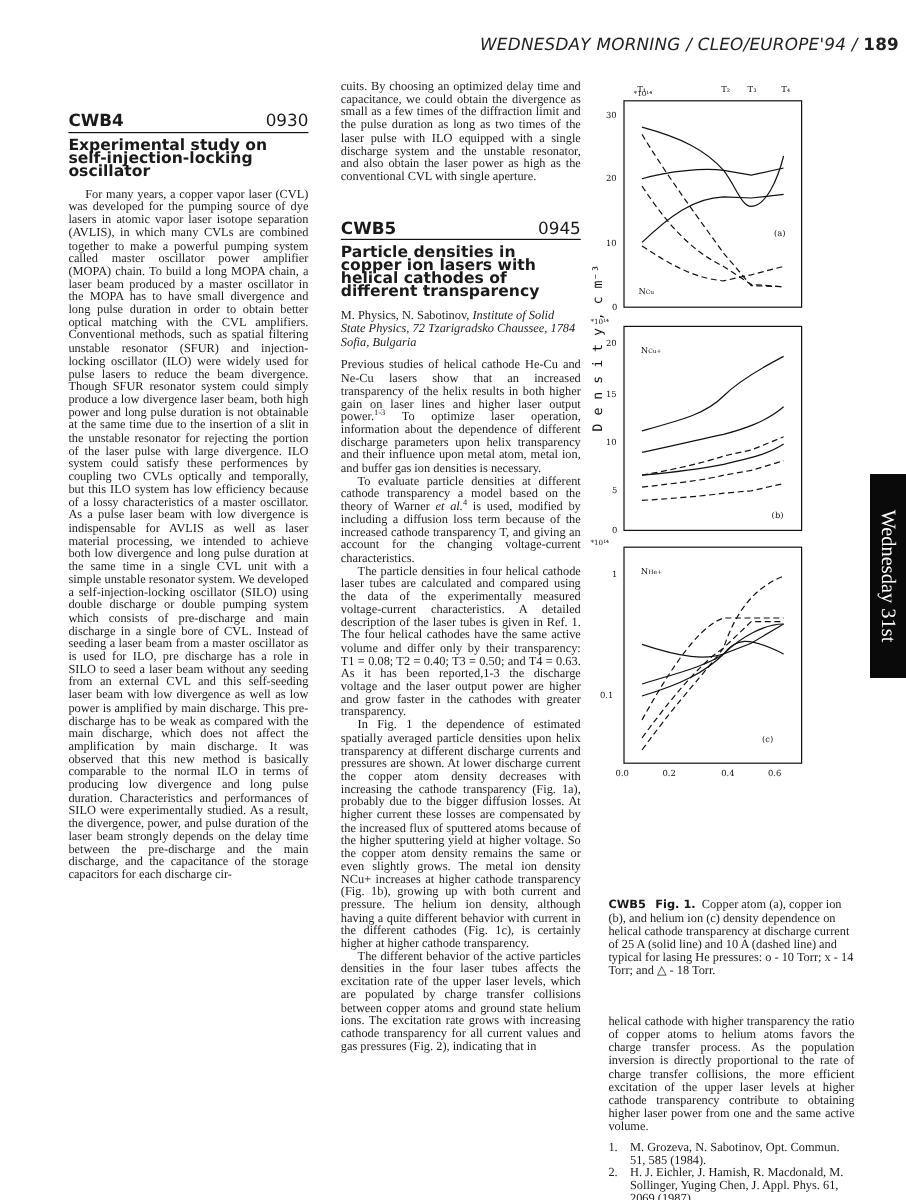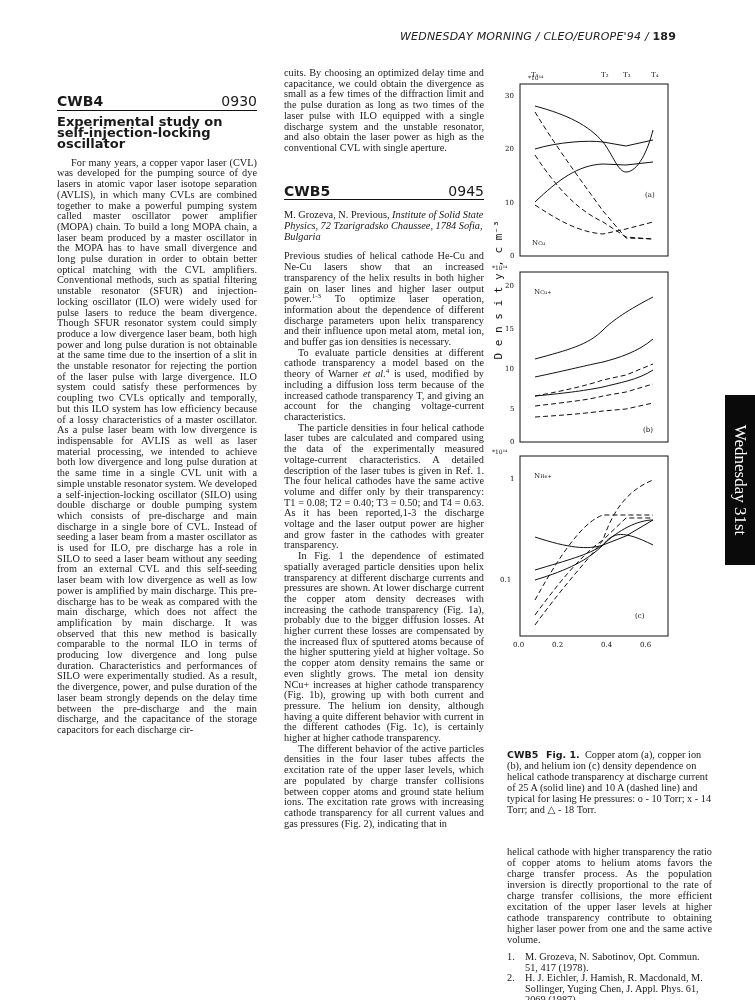--- a/index.html
+++ b/index.html
@@ -1,17 +1,17 @@
 <!DOCTYPE html>
 <html><head>
 <meta charset="utf-8">
 <style>
   html, body { margin:0; padding:0; background:#ffffff; }
   body { width:755px; height:1000px; position:relative; overflow:hidden; font-family:"Liberation Serif","DejaVu Serif",serif; color:#1a1a1a; }
-  .header { position:absolute; left:400px; top:30px; font-family:"DejaVu Sans","Liberation Sans",sans-serif; font-size:11px; font-style:italic; letter-spacing:0.2px; color:#222; }
+  .header { position:absolute; left:400px; top:30px; font-family:"DejaVu Sans","Liberation Sans",sans-serif; font-size:14px; font-style:italic; letter-spacing:0.2px; color:#222; }
   .header b { font-style:normal; font-weight:bold; }
   .col { position:absolute; top:68px; font-size:10.3px; line-height:10.7px; text-align:justify; }
   .col p { margin:0; text-indent:0; }
   .col p.ind { text-indent:14px; }
   .c1 { left:57px; width:200px; }
   .c2 { left:284px; width:200px; }
   .session { display:flex; justify-content:space-between; font-family:"DejaVu Sans","Liberation Sans",sans-serif; font-size:14px; border-bottom:1.5px solid #111; padding-bottom:3px; margin-top:18px; }
   .session .code { font-weight:bold; }
   .title { font-family:"DejaVu Sans","Liberation Sans",sans-serif; font-weight:bold; font-size:13px; line-height:11px; margin-top:5px; text-align:left; }
   .authors { margin-top:10px; text-align:left; }
@@ -47,22 +47,23 @@
   <div class="gap"></div>
   <p class="ind">For many years, a copper vapor laser (CVL) was developed for the pumping source of dye lasers in atomic vapor laser isotope separation (AVLIS), in which many CVLs are combined together to make a powerful pumping system called master oscillator power amplifier (MOPA) chain. To build a long MOPA chain, a laser beam produced by a master oscillator in the MOPA has to have small divergence and long pulse duration in order to obtain better optical matching with the CVL amplifiers. Conventional methods, such as spatial filtering unstable resonator (SFUR) and injection-locking oscillator (ILO) were widely used for pulse lasers to reduce the beam divergence. Though SFUR resonator system could simply produce a low divergence laser beam, both high power and long pulse duration is not obtainable at the same time due to the insertion of a slit in the unstable resonator for rejecting the portion of the laser pulse with large divergence. ILO system could satisfy these performences by coupling two CVLs optically and temporally, but this ILO system has low efficiency because of a lossy characteristics of a master oscillator. As a pulse laser beam with low divergence is indispensable for AVLIS as well as laser material processing, we intended to achieve both low divergence and long pulse duration at the same time in a single CVL unit with a simple unstable resonator system. We developed a self-injection-locking oscillator (SILO) using double discharge or double pumping system which consists of pre-discharge and main discharge in a single bore of CVL. Instead of seeding a laser beam from a master oscillator as is used for ILO, pre discharge has a role in SILO to seed a laser beam without any seeding from an external CVL and this self-seeding laser beam with low divergence as well as low power is amplified by main discharge. This pre-discharge has to be weak as compared with the main discharge, which does not affect the amplification by main discharge. It was observed that this new method is basically comparable to the normal ILO in terms of producing low divergence and long pulse duration. Characteristics and performances of SILO were experimentally studied. As a result, the divergence, power, and pulse duration of the laser beam strongly depends on the delay time between the pre-discharge and the main discharge, and the capacitance of the storage capacitors for each discharge cir-</p>
 </div>
 
 <div class="col c2">
   <p>cuits. By choosing an optimized delay time and capacitance, we could obtain the divergence as small as a few times of the diffraction limit and the pulse duration as long as two times of the laser pulse with ILO equipped with a single discharge system and the unstable resonator, and also obtain the laser power as high as the conventional CVL with single aperture.</p>
   <div class="session" style="margin-top:32px;">
     <span class="code">CWB5</span>
     <span>0945</span>
   </div>
+  <div class="title">Particle densities in copper ion lasers with helical cathodes of different transparency</div>
   <div class="authors">
-    <span>M. Grozeva, N. Previous, </span><i>Institute of Solid State Physics, 72 Tzarigradsko Chaussee, 1784 Sofia, Bulgaria</i>
+    <span>M. Physics, N. Sabotinov, </span><i>Institute of Solid State Physics, 72 Tzarigradsko Chaussee, 1784 Sofia, Bulgaria</i>
   </div>
   <div class="gap"></div>
   <p><span>Previous studies of helical cathode He-Cu and Ne-Cu lasers show that an increased transparency of the helix results in both higher gain on laser lines and higher laser output power.</span><sup>1-3</sup><span> To optimize laser operation, information about the dependence of different discharge parameters upon helix transparency and their influence upon metal atom, metal ion, and buffer gas ion densities is necessary.</span></p>
   <p class="ind"><span>To evaluate particle densities at different cathode transparency a model based on the theory of Warner </span><i>et al.</i><sup>4</sup><span> is used, modified by including a diffusion loss term because of the increased cathode transparency T, and giving an account for the changing voltage-current characteristics.</span></p>
   <p class="ind">The particle densities in four helical cathode laser tubes are calculated and compared using the data of the experimentally measured voltage-current characteristics. A detailed description of the laser tubes is given in Ref. 1. The four helical cathodes have the same active volume and differ only by their transparency: T1 = 0.08; T2 = 0.40; T3 = 0.50; and T4 = 0.63. As it has been reported,1-3 the discharge voltage and the laser output power are higher and grow faster in the cathodes with greater transparency.</p>
   <p class="ind">In Fig. 1 the dependence of estimated spatially averaged particle densities upon helix transparency at different discharge currents and pressures are shown. At lower discharge current the copper atom density decreases with increasing the cathode transparency (Fig. 1a), probably due to the bigger diffusion losses. At higher current these losses are compensated by the increased flux of sputtered atoms because of the higher sputtering yield at higher voltage. So the copper atom density remains the same or even slightly grows. The metal ion density NCu+ increases at higher cathode transparency (Fig. 1b), growing up with both current and pressure. The helium ion density, although having a quite different behavior with current in the different cathodes (Fig. 1c), is certainly higher at higher cathode transparency.</p>
   <p class="ind">The different behavior of the active particles densities in the four laser tubes affects the excitation rate of the upper laser levels, which are populated by charge transfer collisions between copper atoms and ground state helium ions. The excitation rate grows with increasing cathode transparency for all current values and gas pressures (Fig. 2), indicating that in</p>
 </div>
 
 <div class="chart">
@@ -132,20 +133,20 @@
 </div>
 
 <div class="caption">
   <p style="margin:0;">
     <b>CWB5</b>&nbsp;&nbsp;&nbsp;<b>Fig. 1.</b>&nbsp;&nbsp;<span>Copper atom (a), copper ion (b), and helium ion (c) density dependence on helical cathode transparency at discharge current of 25 A (solid line) and 10 A (dashed line) and typical for lasing He pressures: o - 10 Torr; x - 14 Torr; and △ - 18 Torr.</span>
   </p>
   <p style="margin:32px 0 0 0; text-align:justify;">helical cathode with higher transparency the ratio of copper atoms to helium atoms favors the charge transfer process. As the population inversion is directly proportional to the rate of charge transfer collisions, the more efficient excitation of the upper laser levels at higher cathode transparency contribute to obtaining higher laser power from one and the same active volume.</p>
   <div class="refs">
     <div>
         <span class="n">1.</span>
-        <span>M. Grozeva, N. Sabotinov, Opt. Commun. 51, 417 (1978).</span>
+        <span>M. Grozeva, N. Sabotinov, Opt. Commun. 51, 585 (1984).</span>
       </div>
     <div>
         <span class="n">2.</span>
         <span>H. J. Eichler, J. Hamish, R. Macdonald, M. Sollinger, Yuging Chen, J. Appl. Phys. 61, 2069 (1987).</span>
       </div>
   </div>
 </div>
 
 </body></html>

